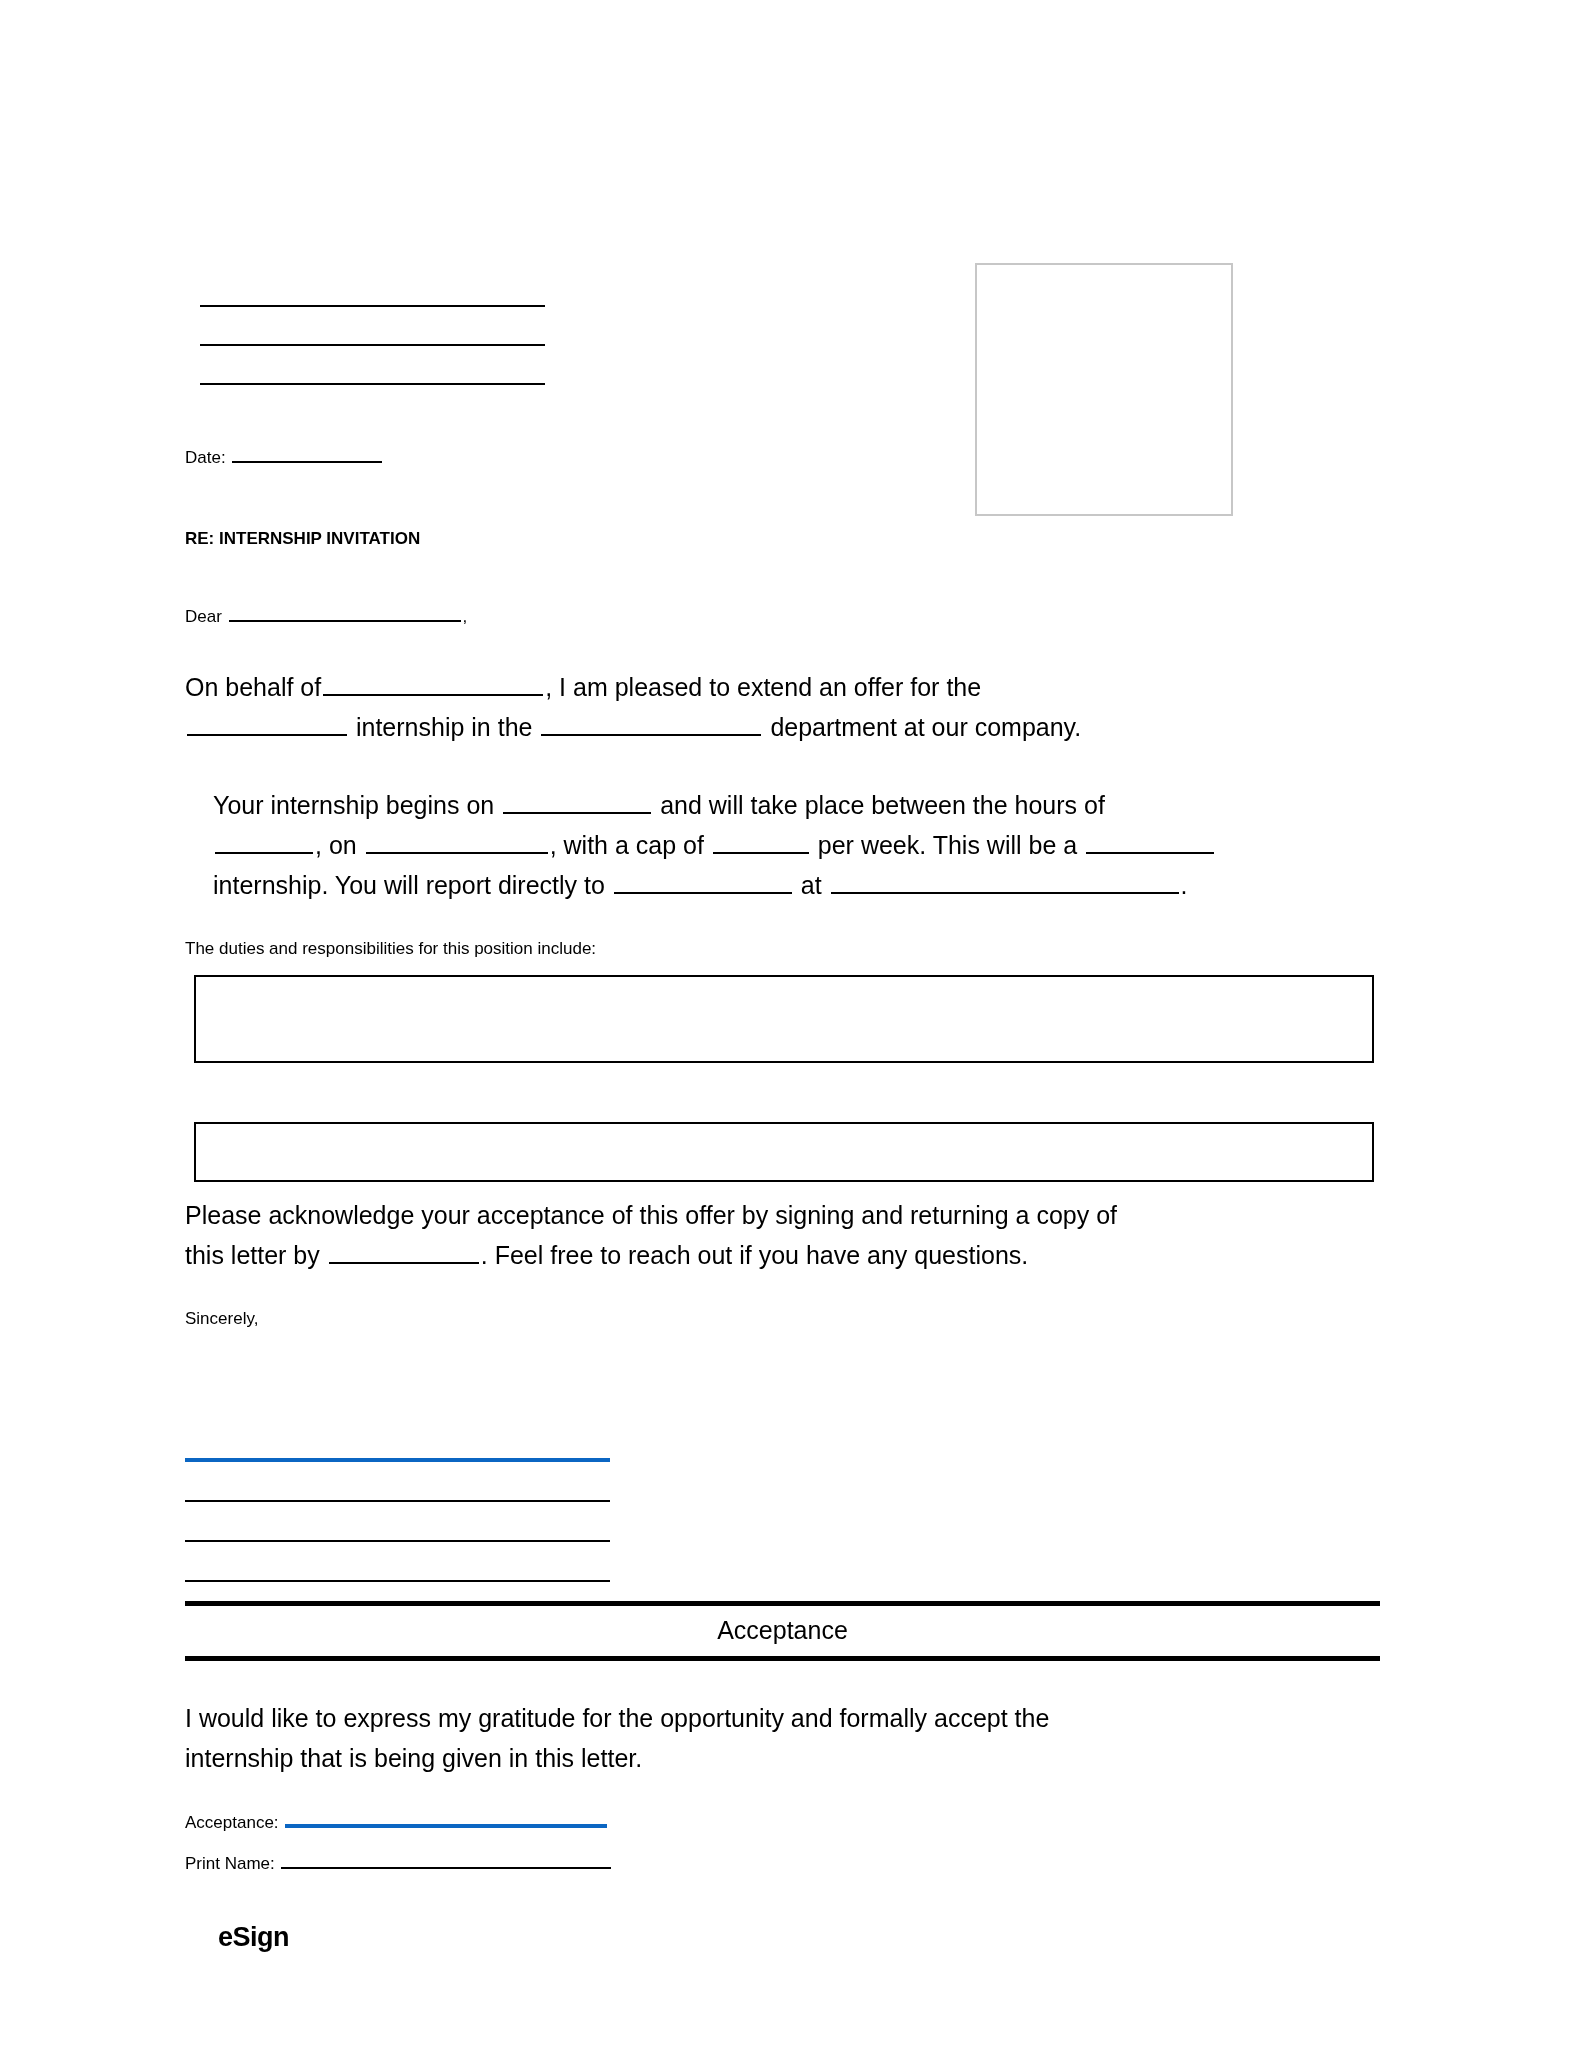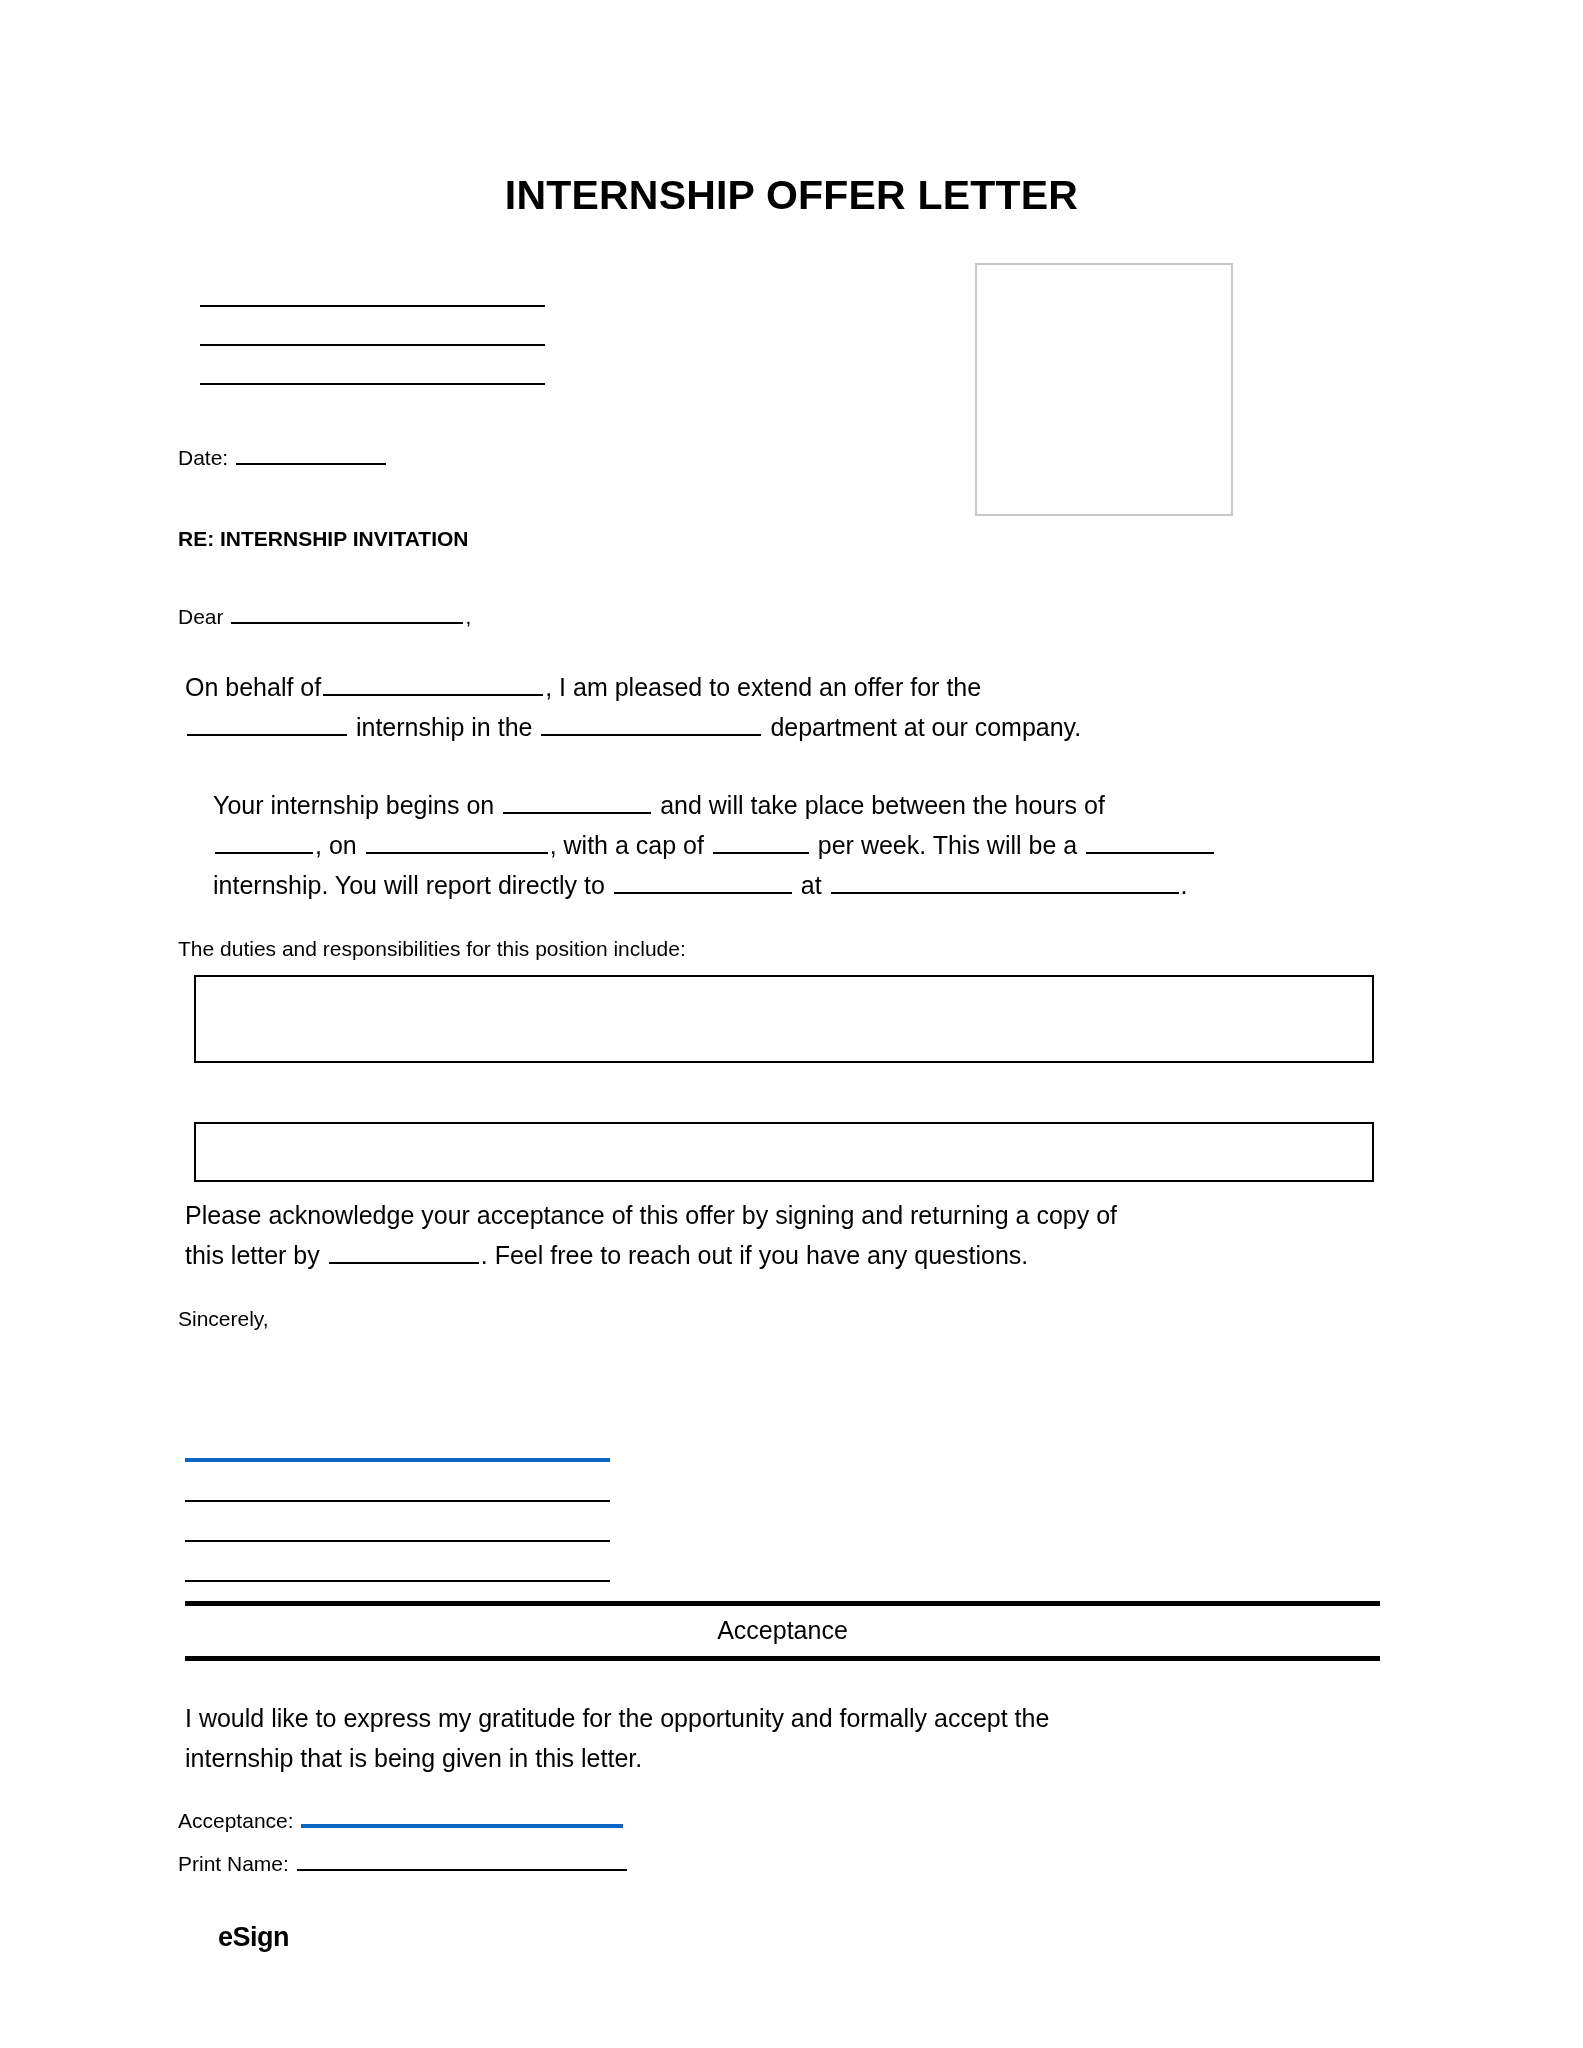--- a/index.html
+++ b/index.html
@@ -61,22 +61,22 @@
     width: 258px;
     height: 253px;
     border: 2px solid #c7c7c7;
     background: #ffffff;
     box-sizing: border-box;
   }
 
   
   .row {
     position: absolute;
-    left: 178px;
-    font-size: 21px;
+    left: 185px;
+    font-size: 17px;
     line-height: 38px;
     white-space: nowrap;
   }
   .bold { font-weight: bold; }
 
   
   .fill {
     display: inline-block;
     border-bottom: 2px solid #000;
     vertical-align: baseline;
@@ -152,21 +152,20 @@
     letter-spacing: -0.5px;
   }
 
   .inline-label { display: inline; }
 </style>
 </head>
 <body>
 
 <div class="page">
 
-  <div class="doc-title">INTERNSHIP OFFER LETTER</div>
 
   <div class="header-block">
     <div class="addr-lines">
       <div class="addr-line"></div>
       <div class="addr-line"></div>
       <div class="addr-line"></div>
     </div>
     <div class="logo-box"></div>
   </div>
 

